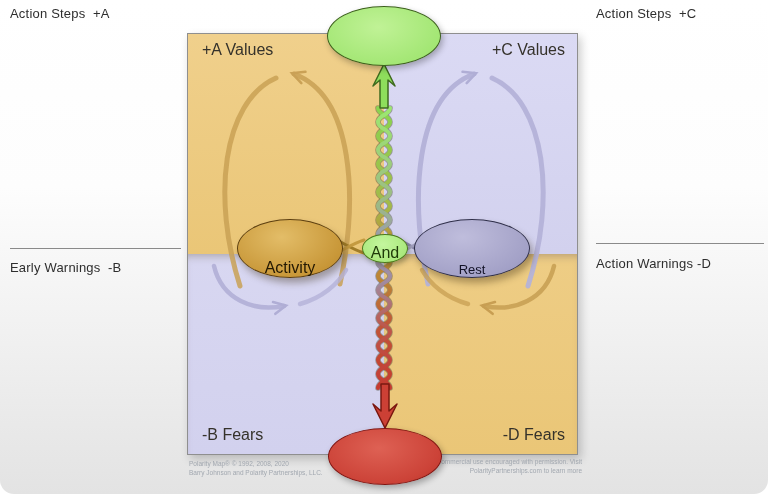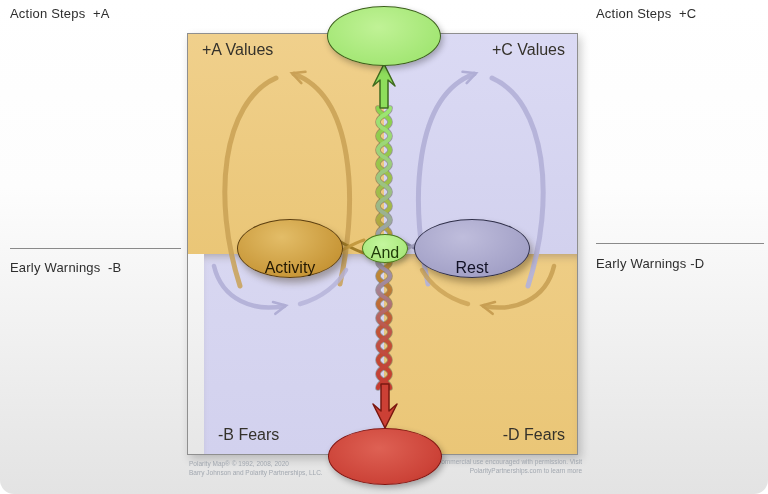--- a/index.html
+++ b/index.html
@@ -15,21 +15,21 @@
   }
   .divider{position:absolute;height:1px;background:#8a8a8a;}
   .map-box{
     position:absolute;left:187px;top:33px;width:391px;height:422px;
     border:1px solid #8f8f8f;box-sizing:border-box;
     box-shadow:3px 4px 9px rgba(0,0,0,.20);
   }
   .quad{position:absolute;box-sizing:border-box;}
   .quad-tl{left:0;top:0;width:196px;height:220px;background:linear-gradient(180deg,#f0d08c,var(--tan,#eac677));}
   .quad-tr{left:196px;top:0;width:193px;height:220px;background:linear-gradient(180deg,#dbdaf4,var(--lavender,#d2d1ee));}
-  .quad-bl{left:16px;top:220px;width:196px;height:200px;background:linear-gradient(180deg,#d8d7f1,var(--lavender,#d2d1ee));box-shadow:inset 0 7px 9px -5px rgba(80,70,40,.35);padding-left:22px;}
+  .quad-bl{left:0;top:220px;width:196px;height:200px;background:linear-gradient(180deg,#d8d7f1,var(--lavender,#d2d1ee));box-shadow:inset 0 7px 9px -5px rgba(80,70,40,.35);padding-left:22px;}
   .quad-br{left:196px;top:220px;width:193px;height:200px;background:linear-gradient(180deg,#eecd85,var(--tan,#eac677));box-shadow:inset 0 7px 9px -5px rgba(80,70,90,.35);text-align:center;}
   .quad-label{position:absolute;font-size:16px;color:#35322b;}
   .ql-tl{left:14px;top:7px;}
   .ql-tr{right:12px;top:7px;}
   .ql-bl{left:14px;bottom:10px;}
   .ql-br{right:12px;bottom:10px;}
   svg.overlay{position:absolute;left:0;top:0;width:391px;height:422px;z-index:2;}
   .pole{
     position:absolute;z-index:3;display:flex;align-items:flex-end;justify-content:center;
     border-radius:50%;box-shadow:3px 5px 7px rgba(50,35,10,.35);
@@ -37,21 +37,21 @@
   .pole-activity{
     left:49px;top:185px;width:104px;height:57px;
     background:radial-gradient(ellipse at 42% 30%,#e3bd68,var(--activity-fill,#c89738) 72%,#b7852d);
     border:1.5px solid var(--activity-border,#5e4010);
     font-size:16px;color:#231803;
   }
   .pole-rest{
     left:226px;top:185px;width:114px;height:57px;
     background:radial-gradient(ellipse at 42% 30%,#bfbddc,var(--rest-fill,#a3a1c7) 72%,#9391b9);
     border:1.5px solid var(--rest-border,#30304a);
-    font-size:16px;color:#121226;
+    font-size:13px;color:#121226;
   }
   .pole-and{
     left:174px;top:200px;width:44px;height:27px;
     background:radial-gradient(ellipse at 45% 35%,#c4f69e,var(--and-fill,#a0e470));
     border:1px solid #4c7a1e;font-size:16px;color:#1e3a08;
     box-shadow:2px 3px 5px rgba(40,50,20,.35);
   }
   .endcap{
     position:absolute;z-index:5;border-radius:50%;
   }
@@ -78,21 +78,21 @@
 
 <div id="stage">
 
   <div class="outer-label" style="left:10px;top:6px;">Action Steps  +A</div>
   <div class="outer-label" style="left:596px;top:6px;">Action Steps  +C</div>
 
   <div class="divider" style="left:10px;top:248px;width:171px;"></div>
   <div class="outer-label" style="left:10px;top:260px;">Early Warnings  -B</div>
 
   <div class="divider" style="left:596px;top:243px;width:168px;"></div>
-  <div class="outer-label" style="left:596px;top:256px;">Early Warnings -D</div>
+  <div class="outer-label" style="left:596px;top:256px;">Action Warnings -D</div>
 
   <div class="map-box">
     <div class="quad quad-tl">
       <span class="quad-label ql-tl">+A Values</span>
     </div>
     <div class="quad quad-tr">
       <span class="quad-label ql-tr">+C Values</span>
     </div>
     <div class="quad quad-bl">
       <span class="quad-label ql-bl">-B Fears</span>

